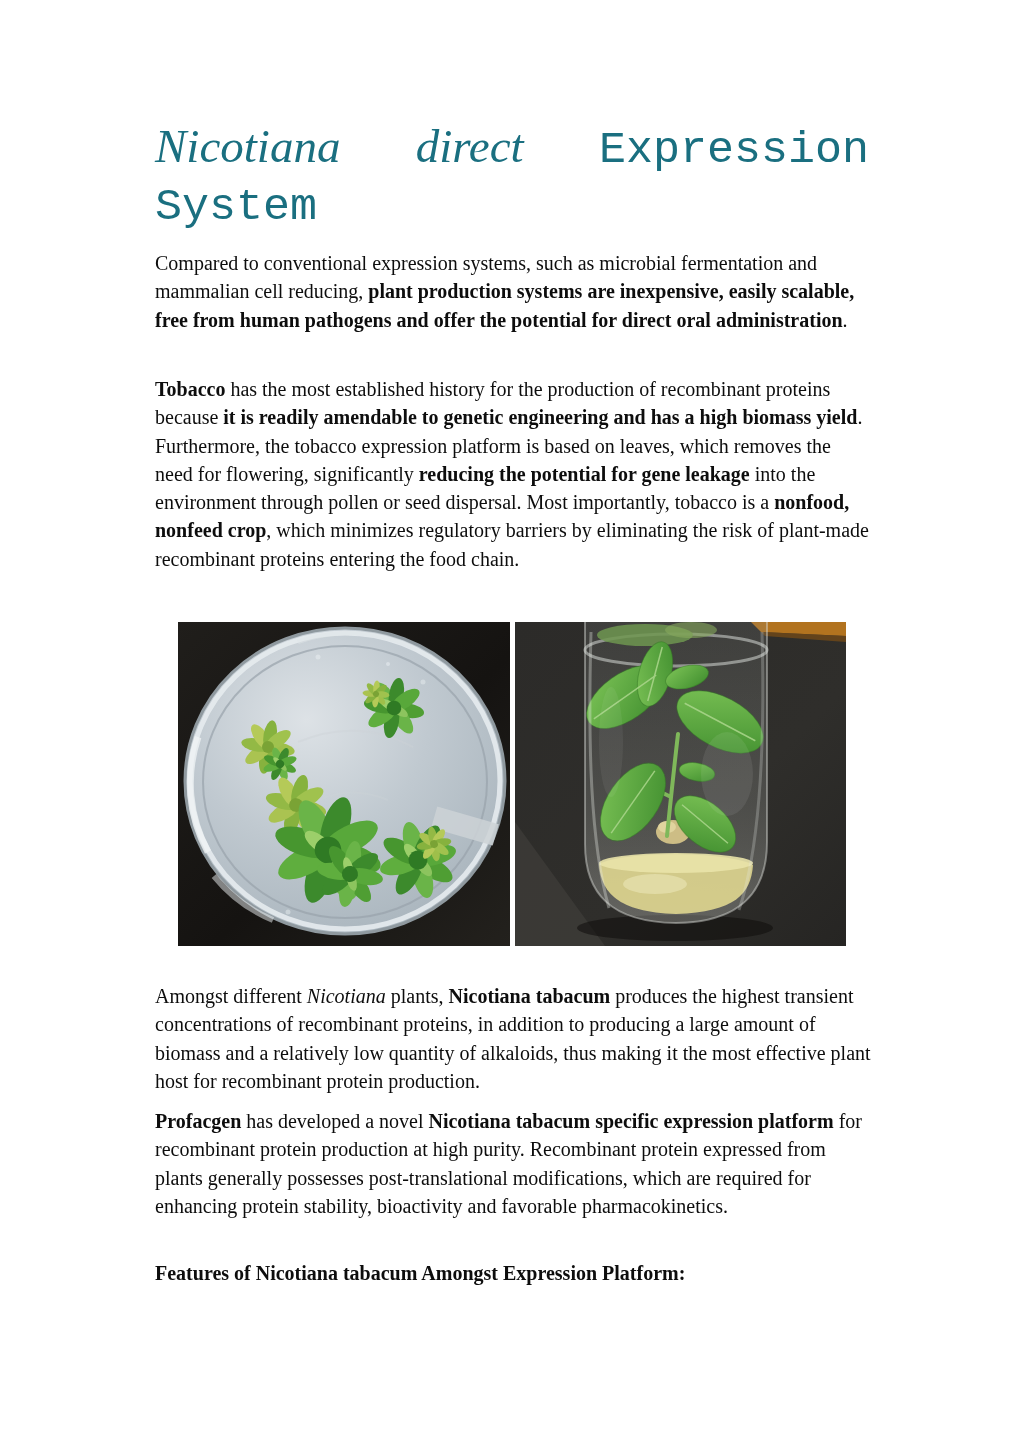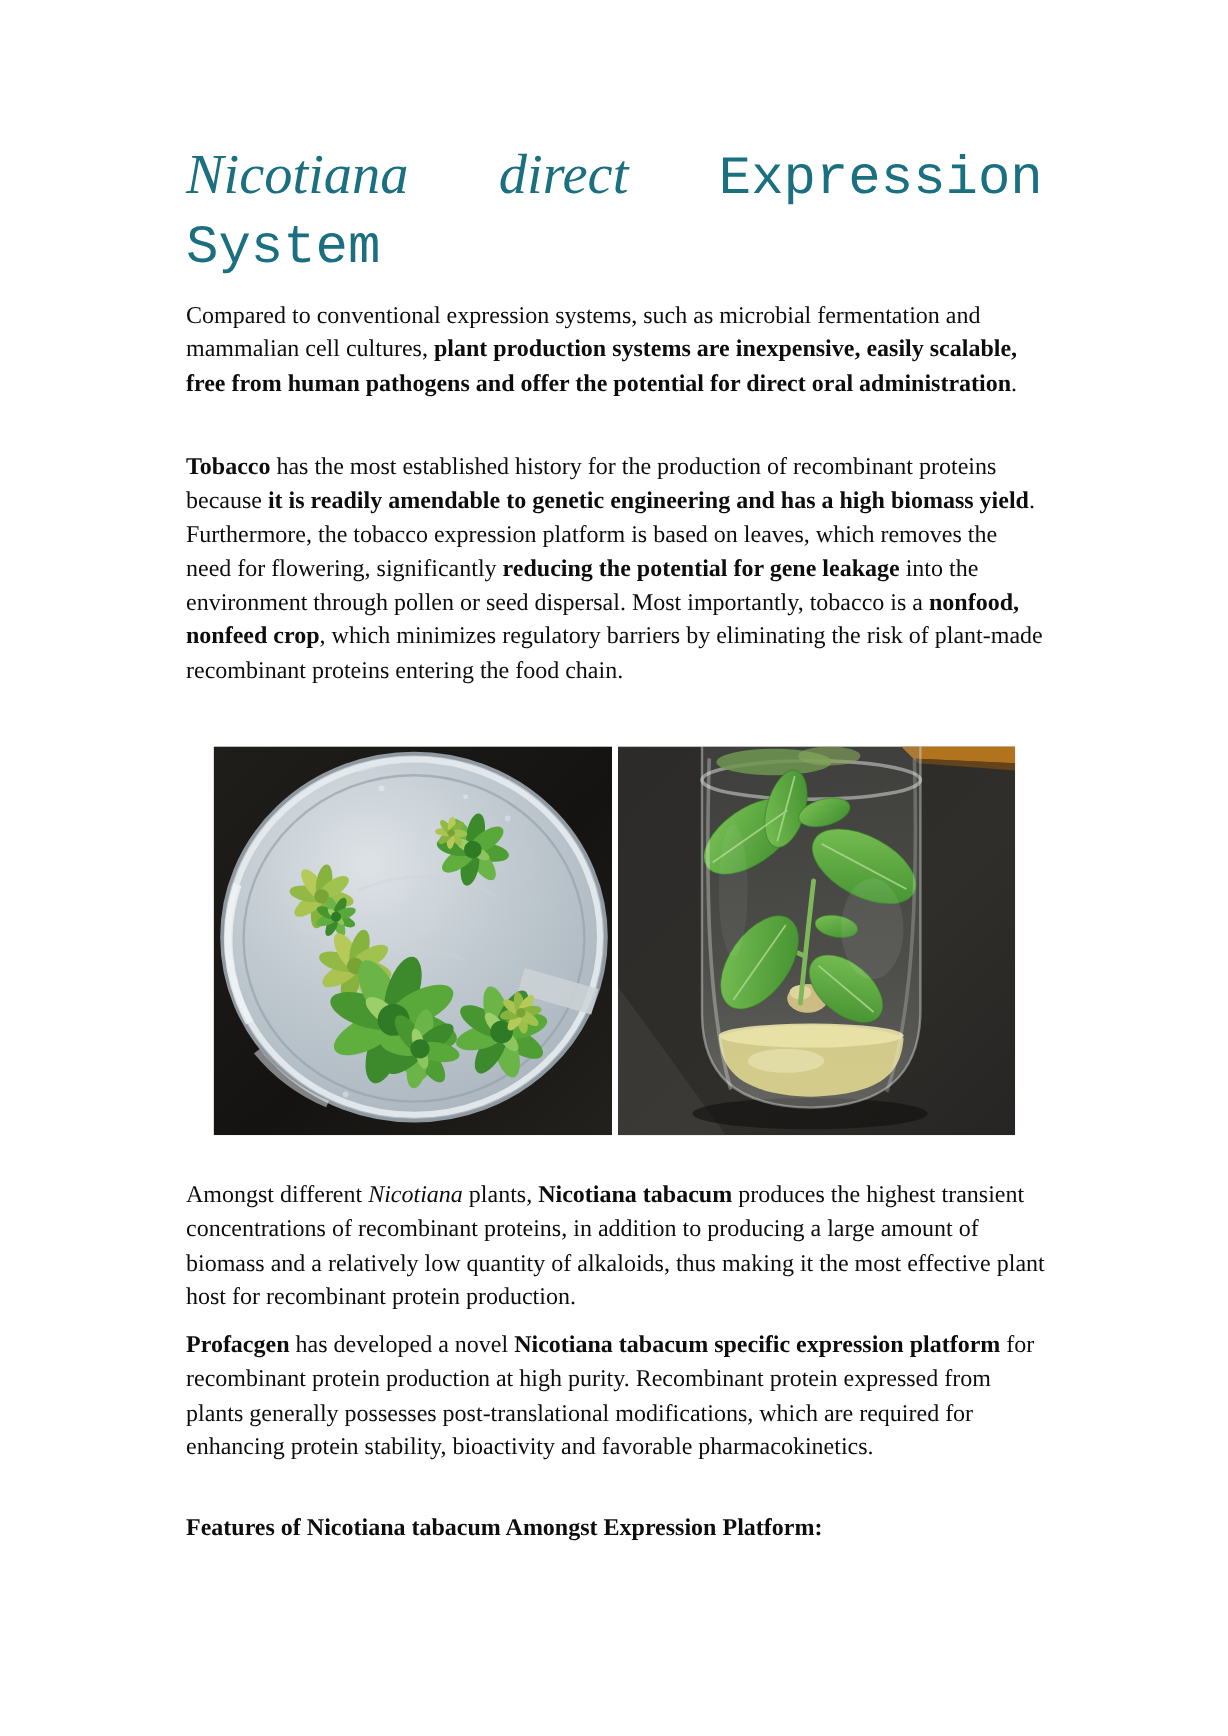--- a/index.html
+++ b/index.html
@@ -45,21 +45,21 @@
 
   <h1 class="title">
     <span class="line1">
       <span class="t-serif">Nicotiana</span>
       <span class="t-serif">direct</span>
       <span class="t-sans">Expression</span>
     </span>
     <span class="line2 t-sans">System</span>
   </h1>
 
-  <p class="para" style="top:249px"><span>Compared to conventional expression systems, such as microbial fermentation and mammalian cell cultures, </span><span class="b">plant production systems are inexpensive, easily scalable, free from human pathogens and offer the potential for direct oral administration</span><span>.</span></p>
+  <p class="para" style="top:249px"><span>Compared to conventional expression systems, such as microbial fermentation and mammalian cell reducing, </span><span class="b">plant production systems are inexpensive, easily scalable, free from human pathogens and offer the potential for direct oral administration</span><span>.</span></p>
 
   <p class="para" style="top:375px"><span class="b">Tobacco</span><span> has the most established history for the production of recombinant proteins because </span><span class="b">it is readily amendable to genetic engineering and has a high biomass yield</span><span>. Furthermore, the tobacco expression platform is based on leaves, which removes the need for flowering, significantly </span><span class="b">reducing the potential for gene leakage</span><span> into the environment through pollen or seed dispersal. Most importantly, tobacco is a </span><span class="b">nonfood, nonfeed crop</span><span>, which minimizes regulatory barriers by eliminating the risk of plant-made recombinant proteins entering the food chain.</span></p>
 
   <figure class="photos">
 
     <svg width="332" height="324" viewBox="0 0 332 324">
       <defs>
         <linearGradient id="bgL" x1="0" y1="0" x2="1" y2="1">
           <stop offset="0" stop-color="#201e1b"></stop>
           <stop offset="0.55" stop-color="#151311"></stop>

